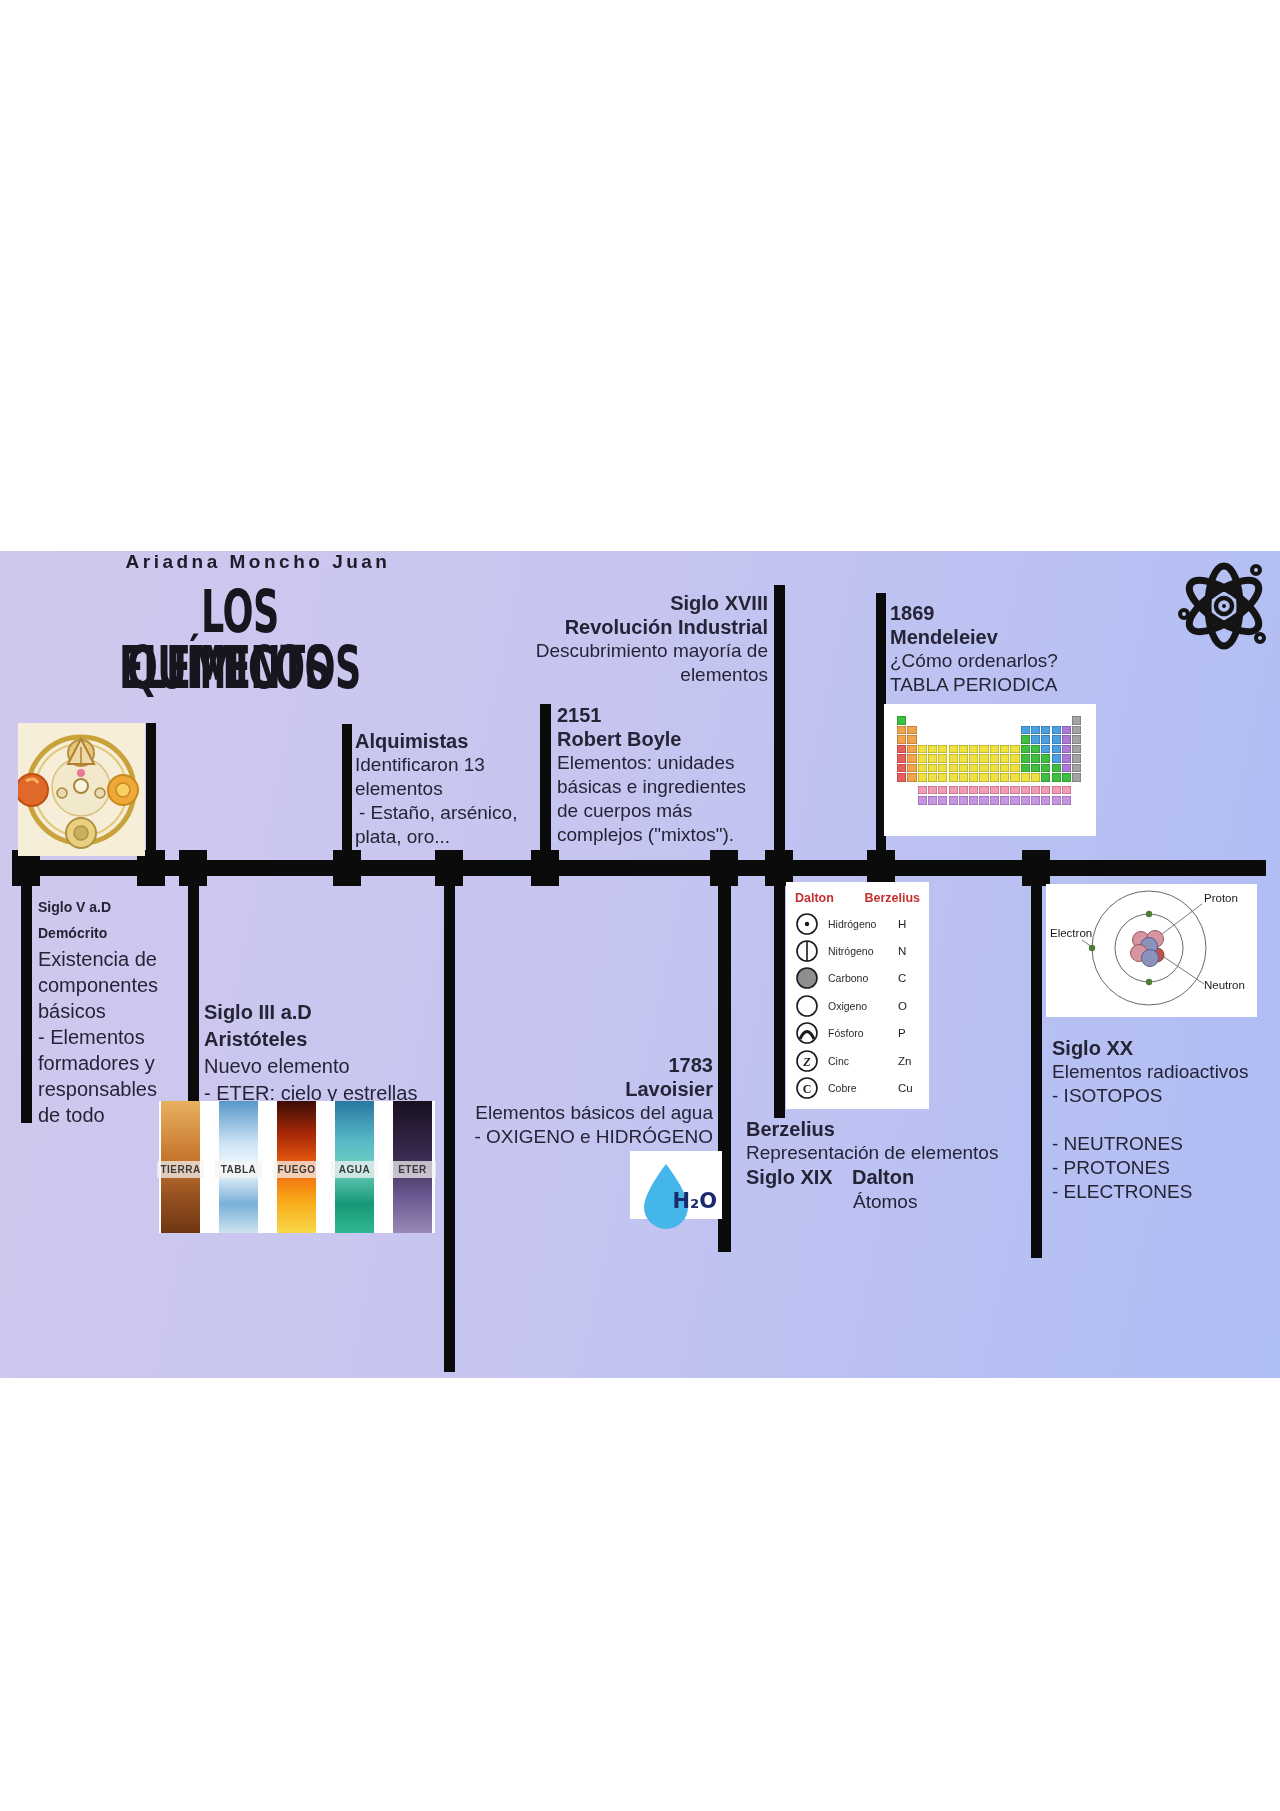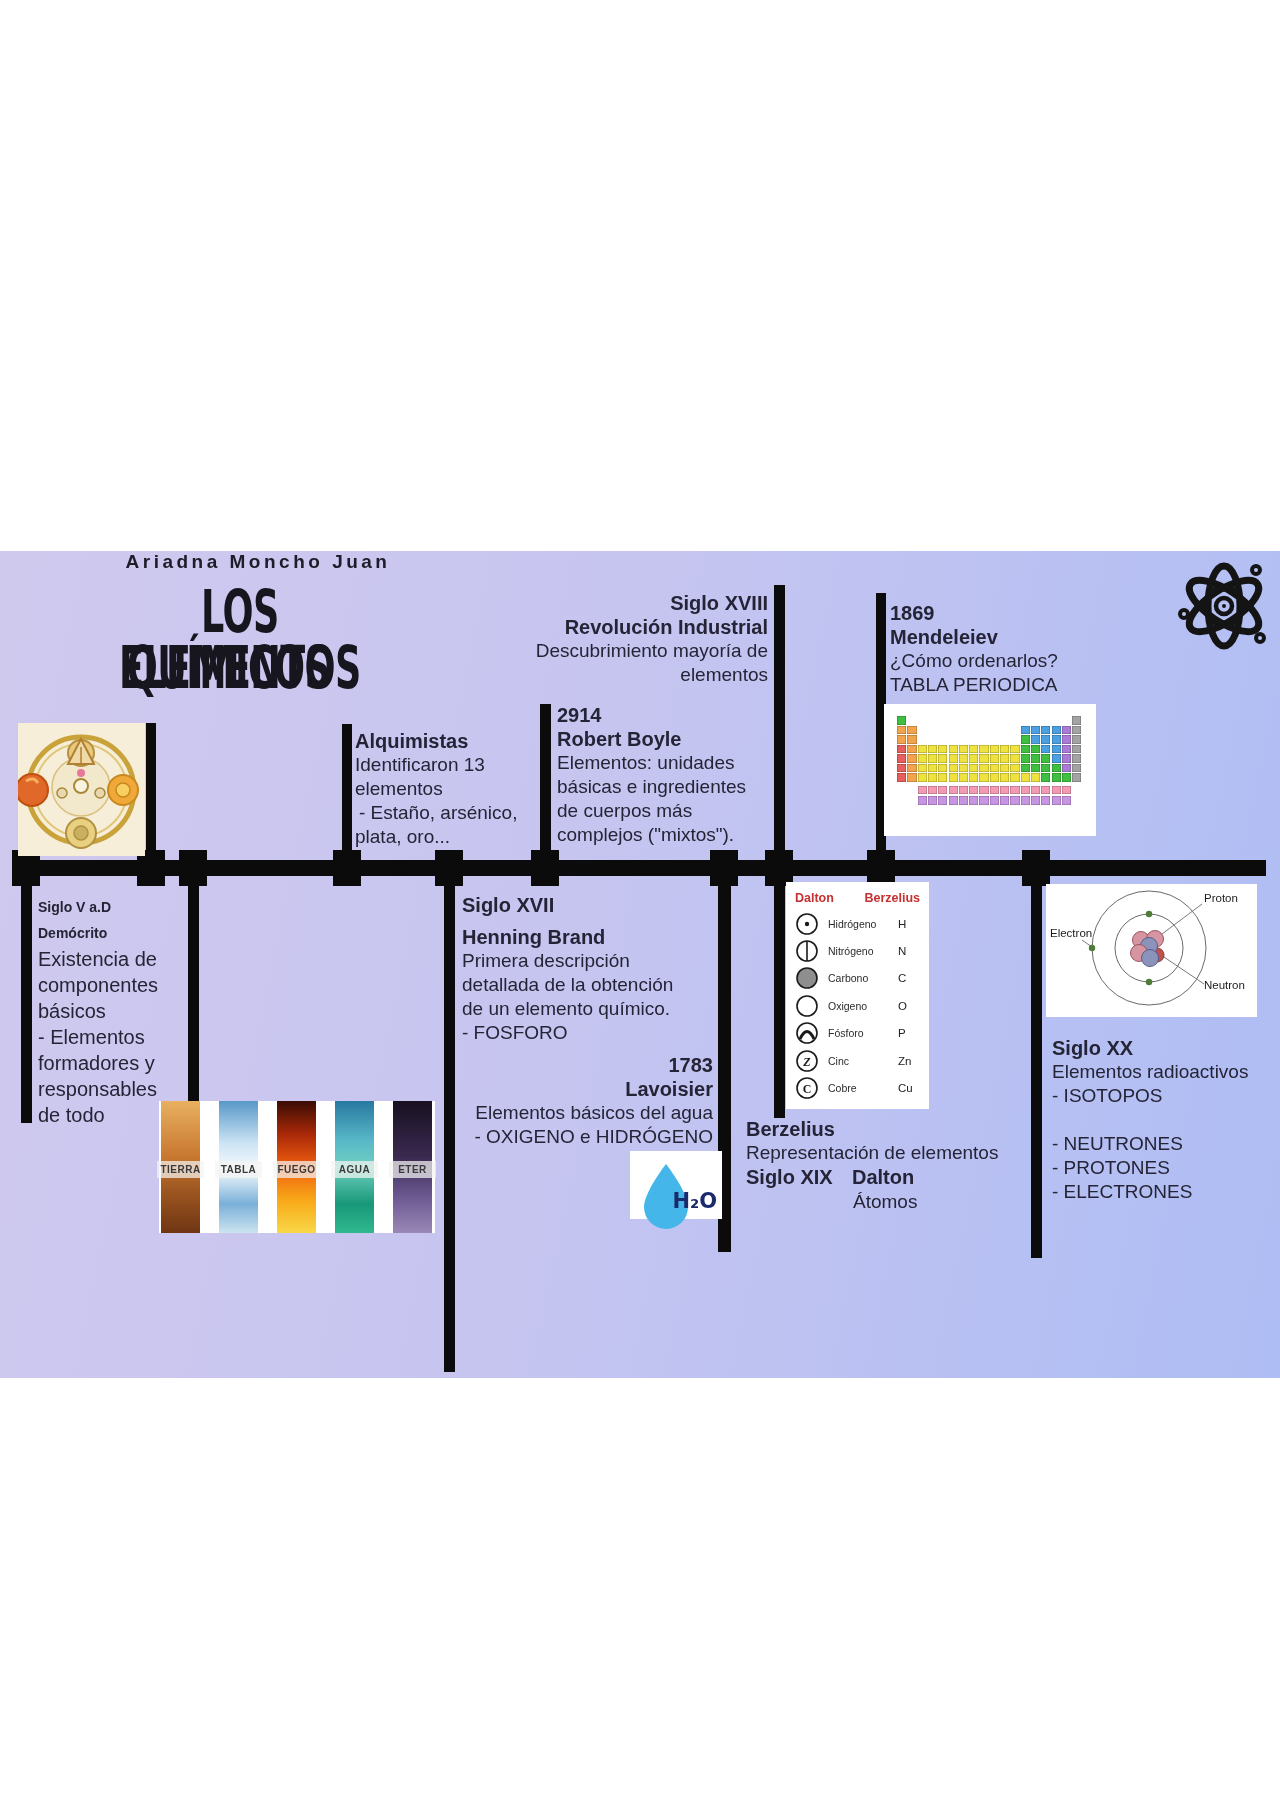--- a/index.html
+++ b/index.html
@@ -109,49 +109,47 @@
 
   <div class="tb" style="left:355px;top:729px;width:190px">
     <div class="h">Alquimistas</div>
     <div>Identificaron 13</div>
     <div>elementos</div>
     <div style="padding-left:4px">- Estaño, arsénico,</div>
     <div>plata, oro...</div>
   </div>
 
   <div class="tb" style="left:557px;top:703px;width:215px">
-    <div class="h">2914</div>
+    <div class="h">2151</div>
     <div class="h">Robert Boyle</div>
     <div>Elementos: unidades</div>
     <div>básicas e ingredientes</div>
     <div>de cuerpos más</div>
     <div>complejos ("mixtos").</div>
   </div>
 
   <div class="tb big" style="left:38px;top:894px;width:160px">
     <div class="h">Siglo V a.D</div>
     <div class="h">Demócrito</div>
     <div>Existencia de</div>
     <div>componentes</div>
     <div>básicos</div>
     <div>- Elementos</div>
     <div>formadores y</div>
     <div>responsables</div>
     <div>de todo</div>
   </div>
 
-
-  <div class="tb" style="left:462px;top:893px;width:255px">
-    <div class="h" style="margin-bottom:8px">Siglo XVII</div>
-    <div class="h">Henning Brand</div>
-    <div>Primera descripción</div>
-    <div>detallada de la obtención</div>
-    <div>de un elemento químico.</div>
-    <div>- FOSFORO</div>
-  </div>
+  <div class="tb mid" style="left:204px;top:999px;width:245px">
+    <div class="h">Siglo III a.D</div>
+    <div class="h">Aristóteles</div>
+    <div>Nuevo elemento</div>
+    <div>- ETER: cielo y estrellas</div>
+  </div>
+
 
   <div class="tb right" style="left:440px;top:1053px;width:273px">
     <div class="h">1783</div>
     <div class="h">Lavoisier</div>
     <div>Elementos básicos del agua</div>
     <div>- OXIGENO e HIDRÓGENO</div>
   </div>
 
   <div class="tb" style="left:746px;top:1117px;width:265px">
     <div class="h">Berzelius</div>

